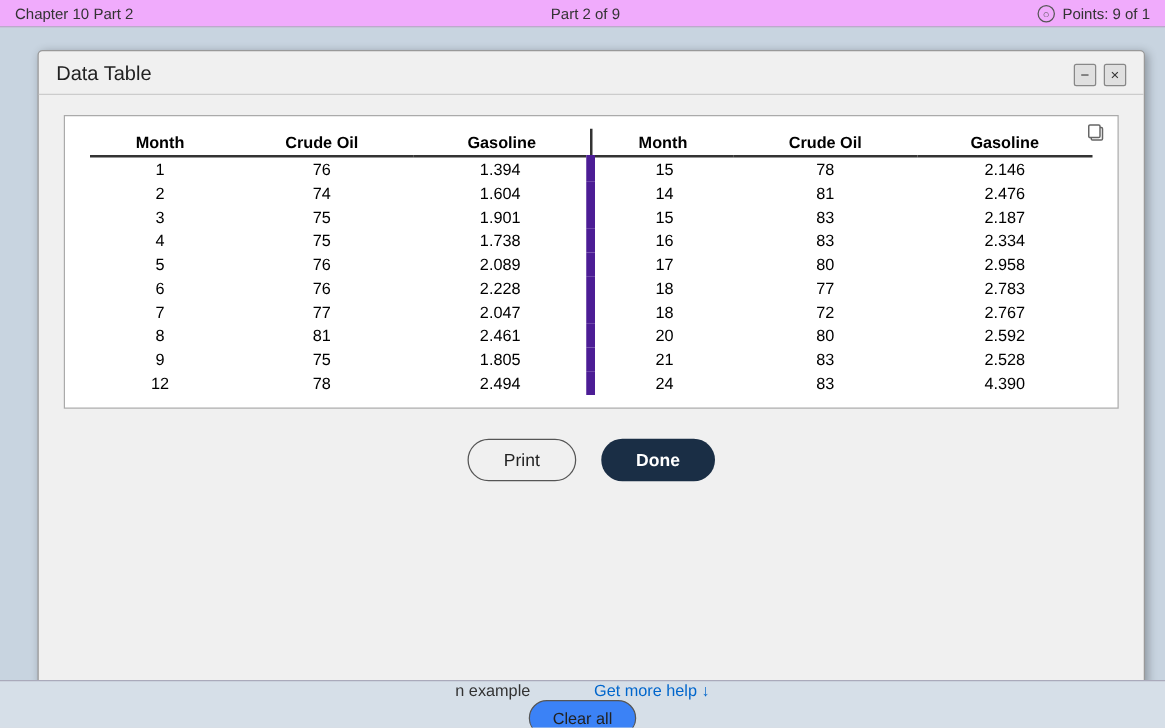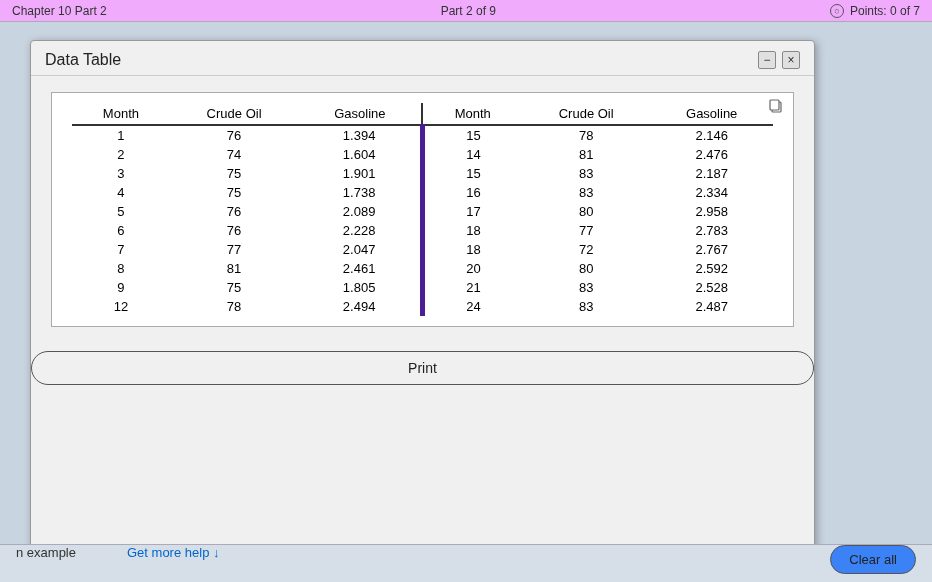--- a/index.html
+++ b/index.html
@@ -56,21 +56,21 @@
     .modal-overlay {
       position: absolute;
       top: 22px; left: 0; right: 0; bottom: 0;
       background: #c8d4e0;
     }
 
     .modal {
       position: absolute;
       top: 18px;
       left: 30px;
-      width: 785px;
+      width: 886px;
       height: 510px;
       background: #f0f0f0;
       border: 1px solid #999;
       border-radius: 4px;
       box-shadow: 2px 2px 8px rgba(0,0,0,0.3);
     }
 
     
     .modal-header {
       display: flex;
@@ -120,54 +120,53 @@
       cursor: pointer;
       color: #666;
     }
 
     .data-table {
       width: 100%;
       border-collapse: collapse;
       font-size: 13px;
     }
     .data-table th {
-      font-weight: normal;
+      font-weight: bold;
       text-align: center;
       padding: 3px 12px;
       border-bottom: 2px solid #333;
       white-space: nowrap;
     }
     .data-table td {
       text-align: center;
       padding: 2px 12px;
     }
     .data-table thead tr th:nth-child(3),
     .data-table thead tr th:nth-child(6) {
       border-right: none;
     }
     .data-table thead tr th:nth-child(4) {
       border-left: 2px solid #333;
     }
 
     
     .data-table td.divider-left {
-      border-right: 5px solid #4c1d95;
+      border-right: 7px solid #4c1d95;
       margin-top: 23px;
     }
     .data-table thead th.divider-left {
       border-right: 1px solid #999;
     }
 
     
     .button-area {
       display: flex;
       justify-content: center;
       gap: 20px;
       margin-top: 24px;
-      flex-direction: column;
     }
 
     .btn-print {
       padding: 8px 28px;
       border: 1.5px solid #555;
       background: #f0f0f0;
       border-radius: 20px;
       font-size: 14px;
       cursor: pointer;
       color: #222;
@@ -184,24 +183,25 @@
       font-weight: bold;
     }
 
     
     .bottom-bar {
       position: absolute;
       bottom: 0; left: 0; right: 0;
       height: 38px;
       background: #d6dfe8;
       display: flex;
-      align-items: flex-start;
+      align-items: center;
       justify-content: space-between;
       padding: 0 16px;
       border-top: 1px solid #aab;
+      flex-direction: column;
     }
     .bottom-left {
       display: flex;
       gap: 16px;
       font-size: 13px;
       color: #333;
     }
     .bottom-link {
       color: #0066cc;
       cursor: pointer;
@@ -219,21 +219,21 @@
     }
   </style>
 </head>
 <body>
 
 <div class="top-bar">
   <span class="top-bar-left">Chapter 10 Part 2</span>
   <span class="top-bar-center">Part 2 of 9</span>
   <span class="top-bar-right">
     <span class="points-icon">○</span>
-    <span>Points: 0 of 7</span>
+    <span>Points: 9 of 1</span>
   </span>
 </div>
 
 <div class="modal-overlay">
 
   <div class="modal">
 
     <div class="modal-header">
       <span class="modal-title">Data Table</span>
       <div class="modal-controls">
@@ -334,28 +334,29 @@
       <td>21</td>
       <td>83</td>
       <td>2.528</td>
     </tr>
             <tr>
       <td>12</td>
       <td>78</td>
       <td class="divider-left">2.494</td>
       <td>24</td>
       <td>83</td>
-      <td>2.487</td>
+      <td>4.390</td>
     </tr>
           </tbody>
       </table>
     </div>
 
     <div class="button-area">
       <button class="btn-print">Print</button>
+      <button class="btn-done">Done</button>
     </div>
 
   </div>
 
 </div>
 
 <div class="bottom-bar">
   <div class="bottom-left">
     <span>n example</span>
     <a class="bottom-link">Get more help ↓</a>

